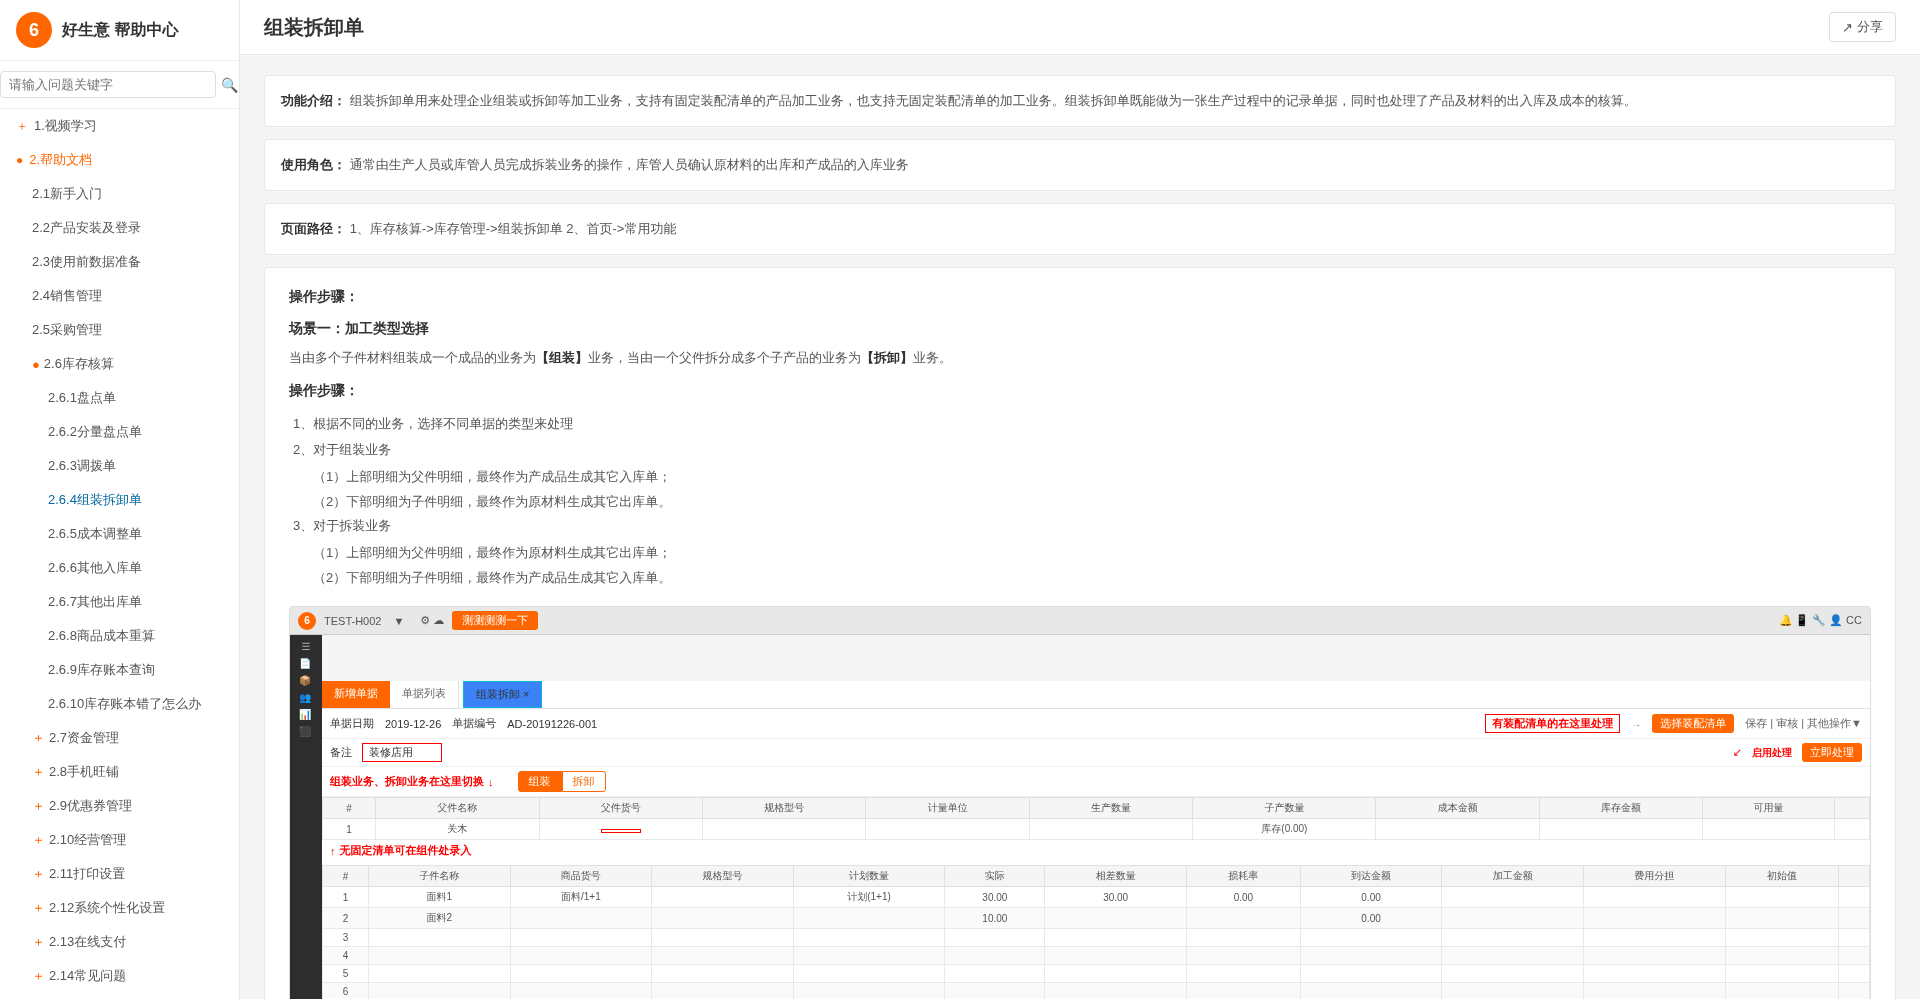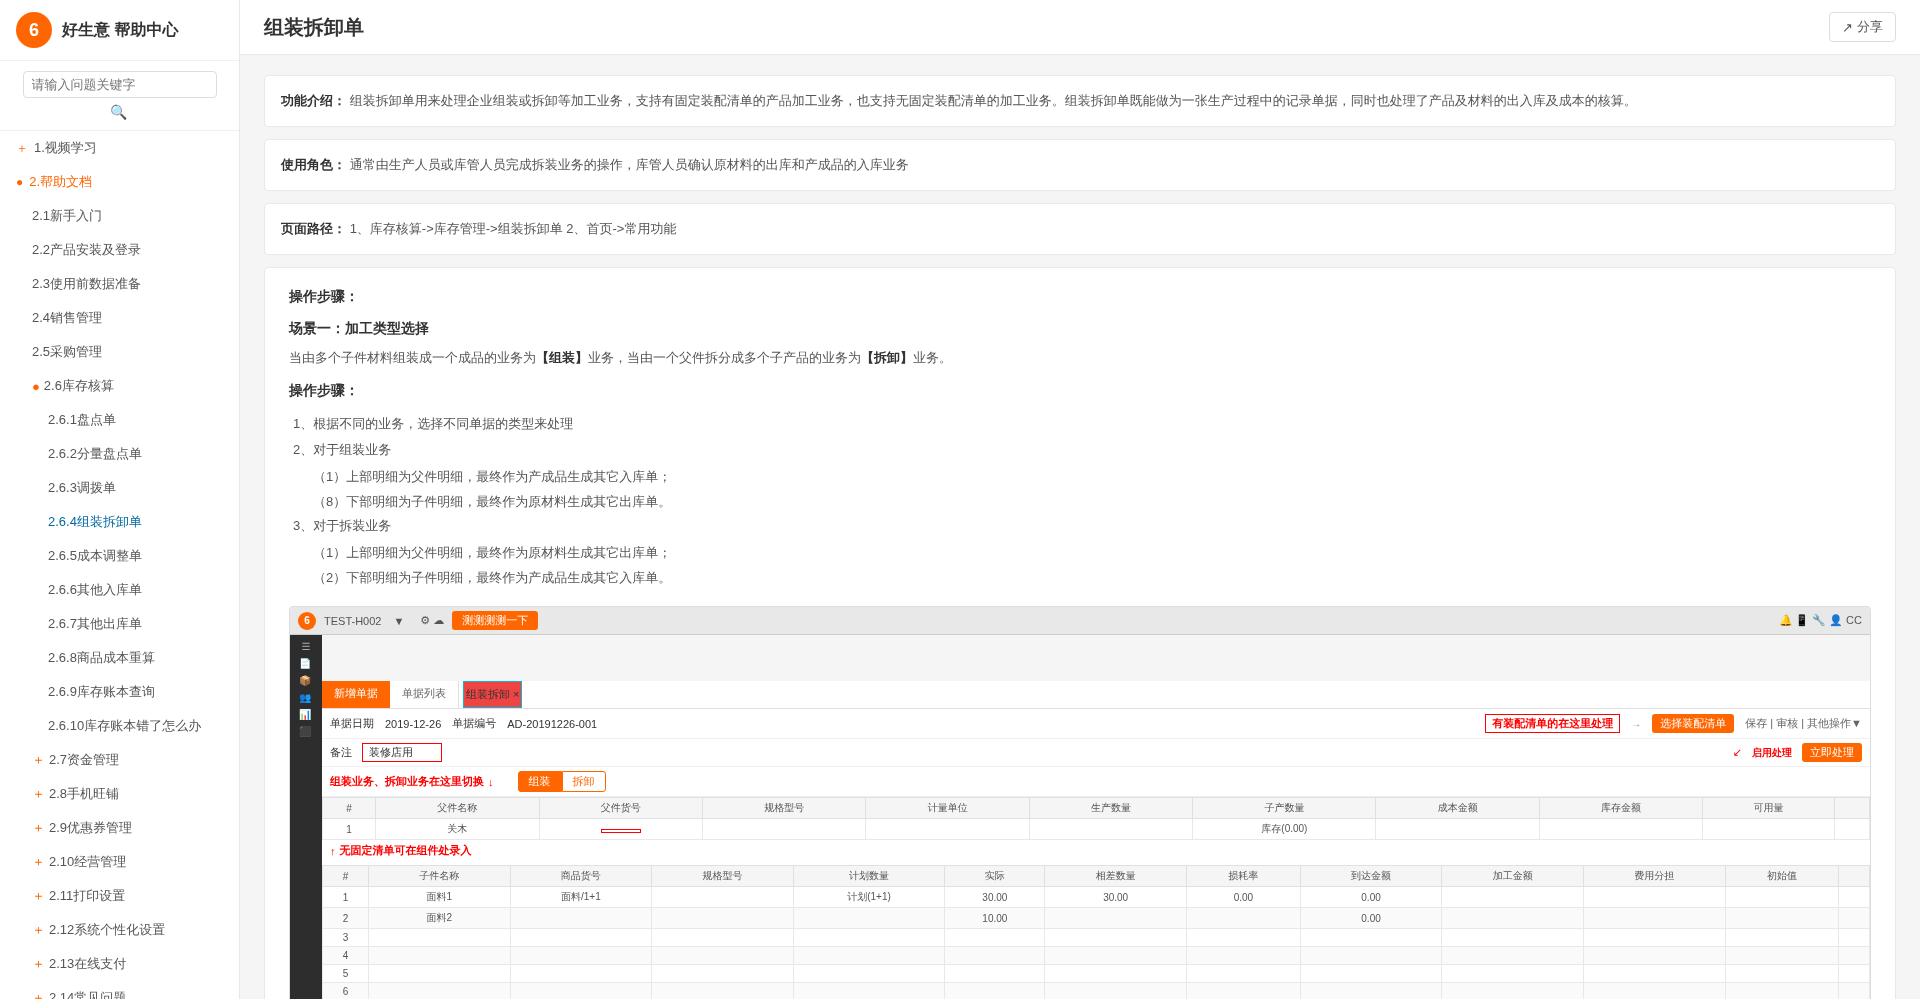--- a/index.html
+++ b/index.html
@@ -36,26 +36,25 @@
       font-weight: bold;
       margin-right: 10px;
       flex-shrink: 0;
     }
     .logo-text {
       font-size: 16px;
       font-weight: bold;
       color: #333;
     }
     .search-box {
-      padding: 10px 12px;
+      padding: 10px 0;
       border-bottom: 1px solid #f0f0f0;
       display: flex;
       align-items: center;
       gap: 6px;
-      flex-direction: column;
     }
     .search-input {
       flex: 1;
       border: 1px solid #ddd;
       border-radius: 4px;
       padding: 5px 8px;
       font-size: 13px;
       color: #999;
       outline: none;
     }
@@ -359,21 +358,21 @@
       <div class="text-line">
         当由多个子件材料组装成一个成品的业务为<b>【组装】</b>业务，当由一个父件拆分成多个子产品的业务为<b>【拆卸】</b>业务。
       </div>
 
       <div class="section-title" style="margin-top:12px;">操作步骤：</div>
 
       <div class="steps-list">
         <div class="step">1、根据不同的业务，选择不同单据的类型来处理</div>
         <div class="step">2、对于组装业务</div>
         <div class="sub-step">（1）上部明细为父件明细，最终作为产成品生成其它入库单；</div>
-        <div class="sub-step">（8）下部明细为子件明细，最终作为原材料生成其它出库单。</div>
+        <div class="sub-step">（2）下部明细为子件明细，最终作为原材料生成其它出库单。</div>
         <div class="step">3、对于拆装业务</div>
         <div class="sub-step">（1）上部明细为父件明细，最终作为原材料生成其它出库单；</div>
         <div class="sub-step">（2）下部明细为子件明细，最终作为产成品生成其它入库单。</div>
       </div>
 
       <div class="screenshot-wrapper" style="position:relative;">
         <div style="background:#e8e8e8; padding:4px 8px; display:flex; align-items:center; gap:8px; font-size:11px; color:#555; border-bottom:1px solid #ccc;">
           <span style="width:18px;height:18px;background:#f60;border-radius:50%;display:inline-flex;align-items:center;justify-content:center;color:#fff;font-size:10px;font-weight:bold;">6</span>
           <span>TEST-H002</span>
           <span style="margin-left:4px;">▼</span>
@@ -392,21 +391,21 @@
             <div style="color:#aaa;font-size:10px;">👥</div>
             <div style="color:#aaa;font-size:10px;">📊</div>
             <div style="color:#f60;font-size:10px;">⬛</div>
           </div>
 
           <div style="flex:1;background:#fff;margin-top:46px;">
 
             <div style="display:flex; border-bottom:1px solid #e0e0e0; background:#fff; font-size:11px;">
               <div style="padding:5px 12px; background:#f60; color:#fff; cursor:pointer;">新增单据</div>
               <div style="padding:5px 12px; background:#fff; color:#666; border-right:1px solid #e0e0e0; cursor:pointer;">单据列表</div>
-              <div style="padding:5px 2px; background:#ef4444; color:#333; border: 1px solid #00bcd4; margin-left:4px; font-size:11px;">组装拆卸 ×</div>
+              <div style="padding:5px 12px; background:#3b82f6; color:#333; border: 1px solid #00bcd4; margin-left:4px; font-size:11px;">组装拆卸 ×</div>
             </div>
 
             <div style="display:flex; align-items:center; gap:11px; padding:5px 8px; background:#fff; border-bottom:1px solid #f0f0f0; font-size:11px; flex-wrap:wrap;">
               <span>单据日期</span>
               <span>2019-12-26</span>
               <span>单据编号</span>
               <span>AD-20191226-001</span>
               <span style="flex:1;"></span>
 
               <span style="color:#f00;font-size:11px;font-weight:bold;border:1px solid #f00;padding:1px 6px;">有装配清单的在这里处理</span>

